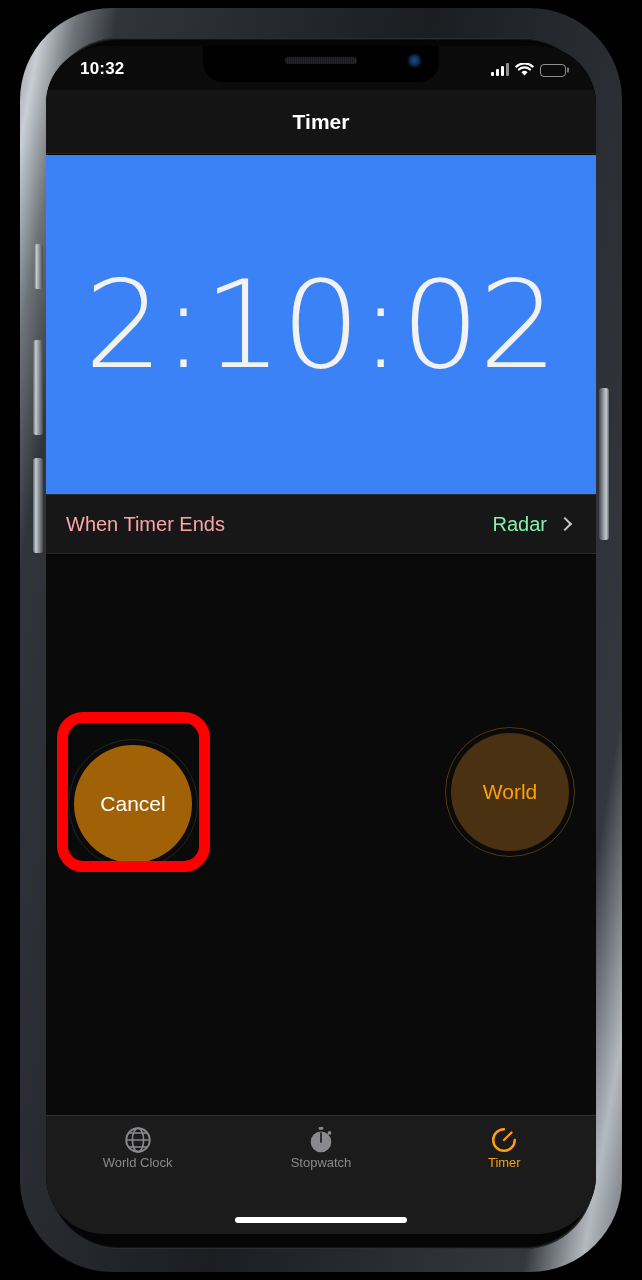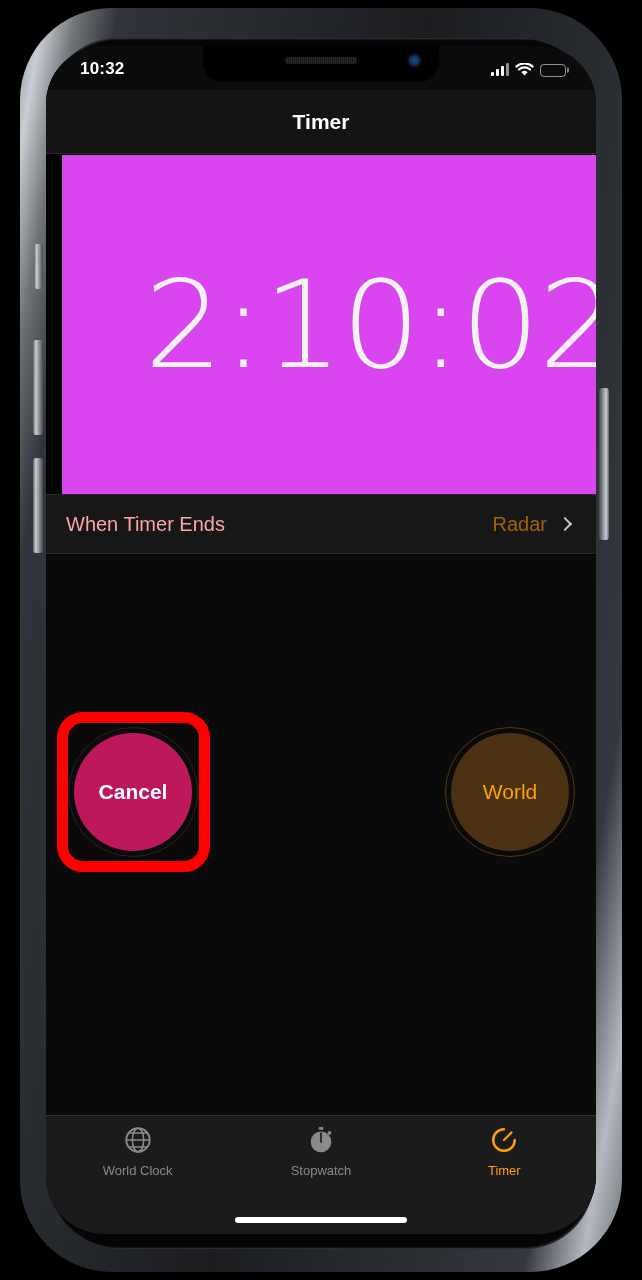--- a/index.html
+++ b/index.html
@@ -158,27 +158,27 @@
     align-items: center;
     justify-content: center;
     border-bottom: 1px solid #262626;
     z-index: 20;
   }
   #nav-title { color: #ffffff; font-size: 21px; font-weight: 600; }
 
   
   #timer-panel {
     position: absolute;
-    left: 16px; top: 109px;
+    left: 0; top: 109px;
     width: 100%;
     height: 339px;
-    background: #d946ef;
-    display: flex;
-    align-items: center;
-    justify-content: flex-end;
+    background: #3b82f6;
+    display: flex;
+    align-items: center;
+    justify-content: center;
   }
   #timer-value {
     color: #f2f2f2;
     font-size: 122px;
     font-weight: 100;
     font-family: "DejaVu Sans", sans-serif;
     letter-spacing: -1px;
     line-height: 1;
     transform: scaleX(1.02);
   }
@@ -192,21 +192,21 @@
     background: #171717;
     border-top: 1px solid #2b2b2b;
     border-bottom: 1px solid #2b2b2b;
     display: flex;
     align-items: center;
     justify-content: space-between;
     padding: 0 26px 0 20px;
   }
   #timer-ends-label { color: #fca5a5; font-size: 20px; }
   #timer-ends-right { display: flex; align-items: center; gap: 13px; }
-  #timer-ends-value { color: #a16207; font-size: 20px; }
+  #timer-ends-value { color: #86efac; font-size: 20px; }
   #chevron-right {
     width: 10px; height: 10px;
     border-top: 2.4px solid #c9c9cb;
     border-right: 2.4px solid #c9c9cb;
     transform: rotate(45deg);
     margin-bottom: 1px;
   }
 
   
   #actions-area {
@@ -229,24 +229,23 @@
   }
   .round-btn .ring {
     position: absolute;
     left: -6px; top: -6px;
     width: 130px; height: 130px;
     border-radius: 50%;
     border: 1.5px solid rgba(255,255,255,0.10);
   }
   #cancel-button {
     left: 28px;
-    top: 178px;
-    background: #be185d;
+    top: 190px;
+    background: #a16207;
     color: #ffffff;
-    font-weight: bold;
   }
   #pause-button {
     right: 27px;
     top: 178px;
     background: #4a3112;
     color: #ff9f0a;
   }
   #pause-button .ring { border-color: rgba(255,159,10,0.30); }
 
   
@@ -273,21 +272,21 @@
     border-top: 1px solid #313131;
     display: flex;
     align-items: flex-start;
     padding-top: 9px;
   }
   .tab-item {
     flex: 1;
     display: flex;
     flex-direction: column;
     align-items: center;
-    gap: 8px;
+    gap: 0;
     color: #8a8a8e;
   }
   .tab-item.active { color: #ff9f0a; }
   .tab-label { font-size: 13px; }
   .tab-icon { width: 30px; height: 30px; display: block; }
 
   #home-indicator {
     position: absolute;
     left: 50%;
     transform: translateX(-50%);

